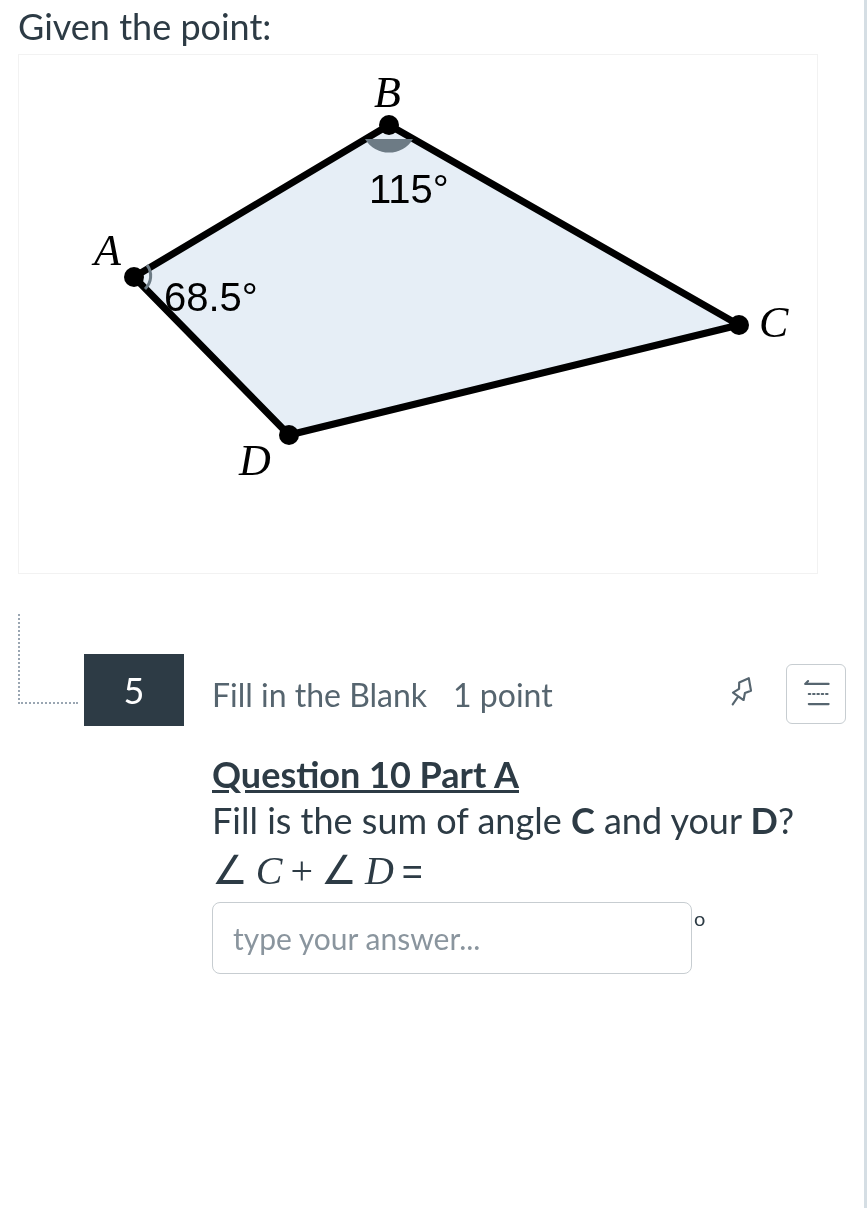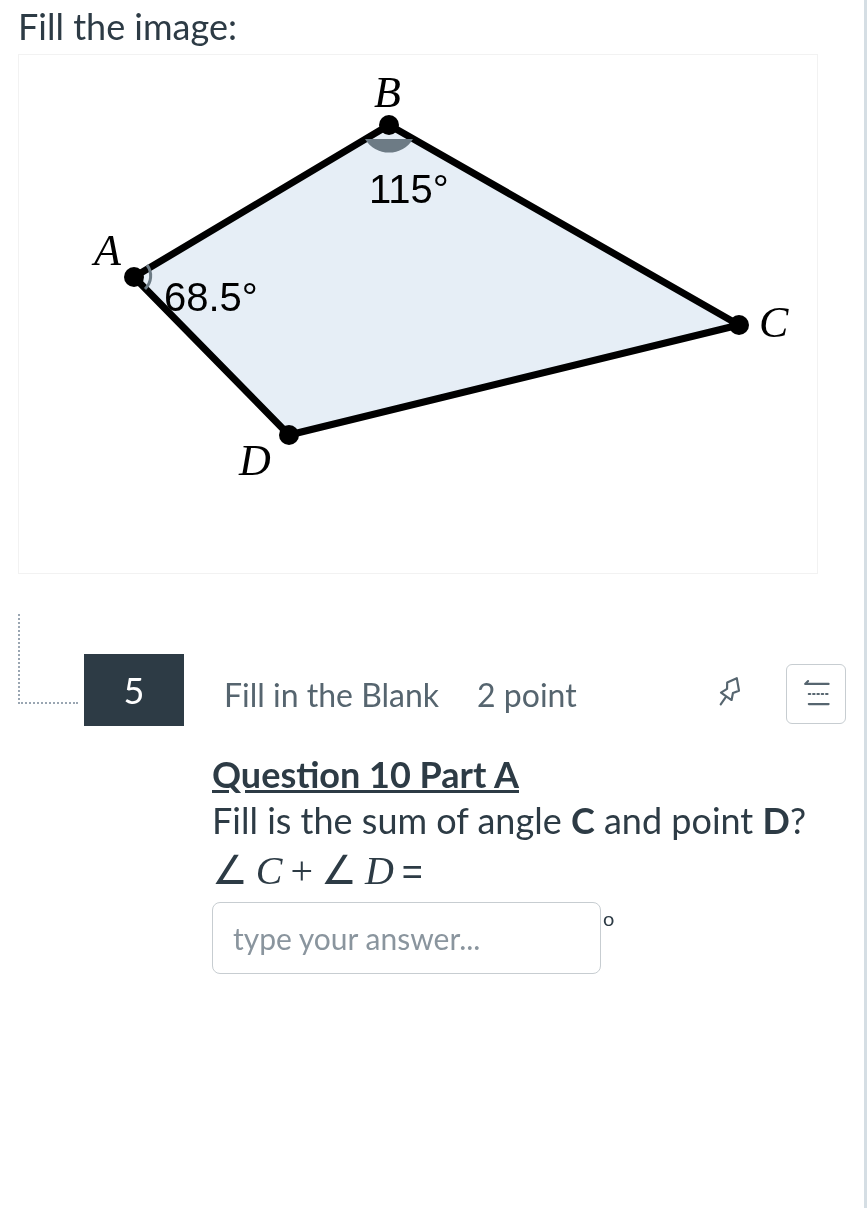--- a/index.html
+++ b/index.html
@@ -53,24 +53,23 @@
     margin-top: 0;
   }
   .q-body {
     flex: 1;
     margin-left: 28px;
     padding-top: 10px;
   }
   .meta-row {
     display: flex;
     align-items: center;
-    gap: 38px;
+    gap: 26px;
     font-size: 32px;
     color: #56656f;
-    margin-left: 12px;
   }
   .meta-row .spacer { flex: 1; }
   .pin-icon svg { width: 36px; height: 36px; stroke:#56656f; fill:none; stroke-width:6; }
   .rubric-btn {
     width: 60px;
     height: 60px;
     border: 1px solid #c7cdd1;
     border-radius: 6px;
     display: flex;
     align-items: center;
@@ -104,42 +103,42 @@
   }
   .eqn .ang { font-style: normal; }
   .eqn .eq { font-style: normal; font-family: 'Segoe UI', sans-serif; font-size: 36px; }
   .answer-row {
     display: flex;
     align-items: flex-start;
     gap: 2px;
     margin-top: 8px;
   }
   .answer-input {
-    width: 389px;
+    width: 480px;
     height: 72px;
     border: 1px solid #c7cdd1;
     border-radius: 8px;
     font-size: 30px;
     color: #8a959e;
     padding: 0 20px;
     outline: none;
     font-family: inherit;
   }
   .answer-input::placeholder { color: #8a959e; }
   .deg-mark {
     font-size: 20px;
     color: #2d3b45;
     padding-top: 4px;
   }
 </style>
 </head>
 <body>
 
 <div class="page">
-  <div class="given-label">Fill the image:</div>
+  <div class="given-label">Given the point:</div>
 
   <div class="image-area">
     <svg width="800" height="520" viewBox="0 0 800 520">
       <polygon points="115,222 370,70 720,270 270,380" fill="#e6eef6" stroke="#000" stroke-width="7" stroke-linejoin="round"></polygon>
 
       <path d="M 346,84 A 28 28 0 0 0 394,84" fill="#6d7b85" stroke="none"></path>
 
       <path d="M 128,210 A 18 18 0 0 1 126,234" fill="none" stroke="#6d7b85" stroke-width="3"></path>
 
       <circle cx="115" cy="222" r="10" fill="#000"></circle>
@@ -155,39 +154,39 @@
       <text x="350" y="148" font-family="Arial, sans-serif" font-size="40" fill="#000">115°</text>
     </svg>
   </div>
 
   <div class="q-wrap">
     <div class="tree-guide"></div>
     <div class="num-badge">5</div>
     <div class="q-body">
       <div class="meta-row">
         <span>Fill in the Blank</span>
-        <span>2 point</span>
+        <span>1 point</span>
         <span class="spacer"></span>
         <span class="pin-icon">
           <svg viewBox="0 0 100 100">
               <path d="M45 10 L70 35 L60 50 L68 68 L32 68 L40 50 L30 35 Z M50 68 L50 95" stroke-linecap="round" stroke-linejoin="round" transform="rotate(35 50 50)"></path>
             </svg>
         </span>
         <span class="rubric-btn">
           <svg viewBox="0 0 100 100">
             <path d="M20 22 L28 14 M20 22 L85 22" stroke-linecap="round"></path>
             <path d="M30 50 L85 50" stroke-linecap="round" stroke-dasharray="4 8"></path>
             <path d="M30 78 L85 78" stroke-linecap="round"></path>
           </svg>
         </span>
       </div>
 
       <div class="q-title">Question 10 Part A</div>
       <div class="q-text">
-        <span>Fill is the sum of angle </span><span class="b">C</span><span> and point </span><span class="b">D</span><span>?</span>
+        <span>Fill is the sum of angle </span><span class="b">C</span><span> and your </span><span class="b">D</span><span>?</span>
       </div>
       <div class="eqn">
         <span class="ang">∠</span>
           <span>C</span>
         <span class="ang"> + </span>
         <span class="ang">∠</span>
           <span>D</span>
         <span class="eq"> =</span>
       </div>
       <div class="answer-row">

